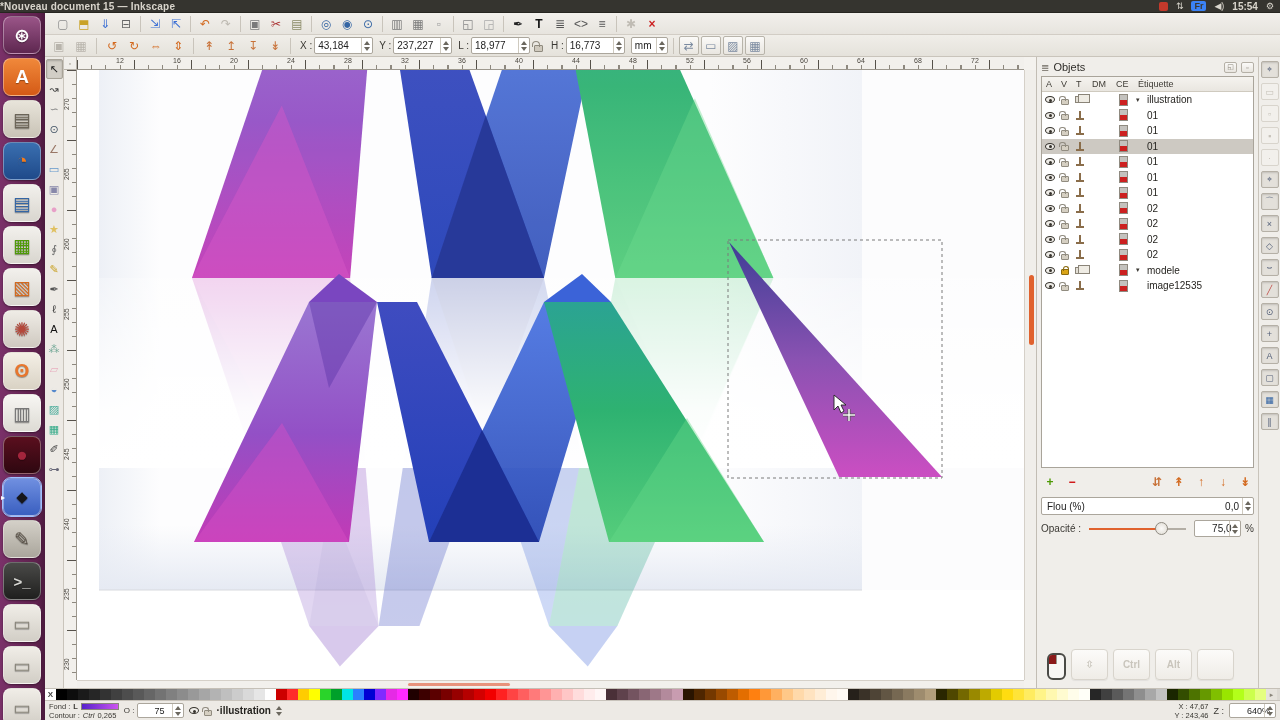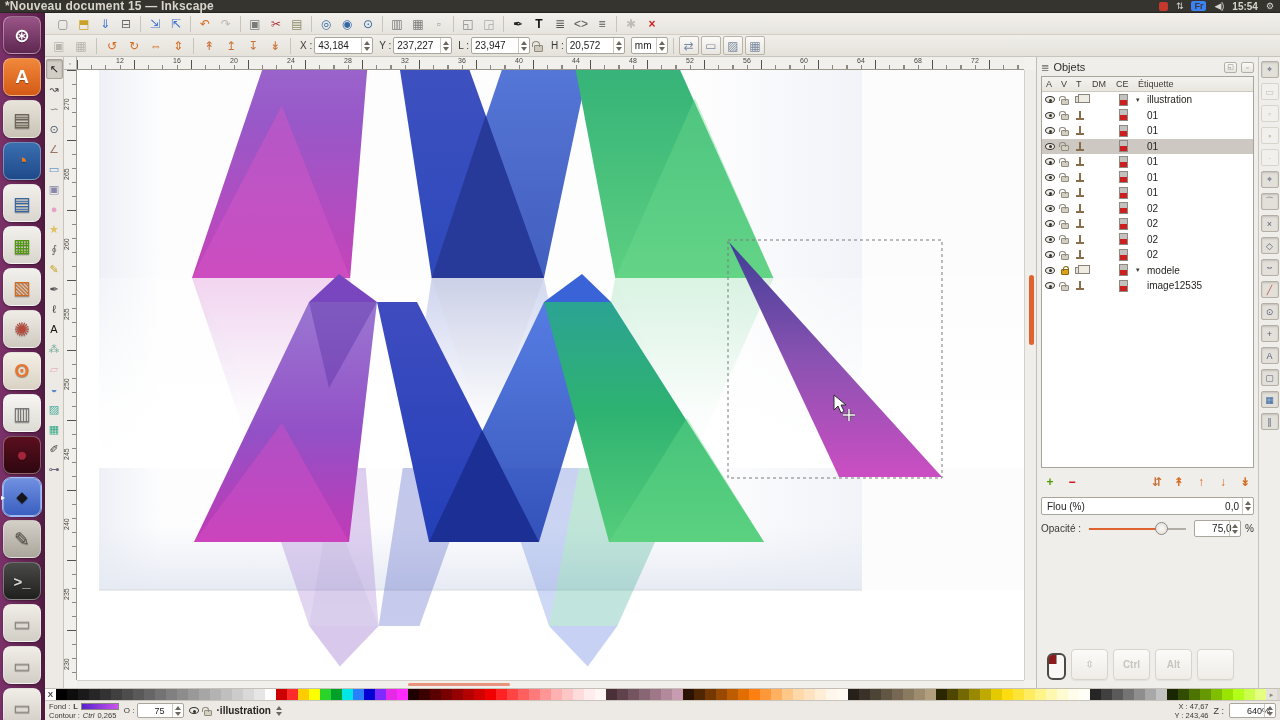--- a/index.html
+++ b/index.html
@@ -3,21 +3,21 @@
 <meta charset="utf-8">
 <style>
   * { margin:0; padding:0; box-sizing:border-box; }
   html,body { width:1280px; height:720px; overflow:hidden; background:#fff;
     font-family:"Liberation Sans","DejaVu Sans",sans-serif; }
   #stage { position:relative; width:1280px; height:720px; background:#efede9; }
 
   
   #top-panel { position:absolute; left:0; top:0; width:1280px; height:13px; background:#35342f;
     color:#d9d5cc; display:flex; align-items:center; z-index:40; border-bottom:1px solid #262520;}
-  #top-panel .title { font-size:12px; font-weight:bold; padding-left:5px; letter-spacing:.2px;}
+  #top-panel .title { font-size:10px; font-weight:bold; letter-spacing:.2px;}
   #top-panel .spacer { flex:1; }
   #top-panel .ind { display:flex; align-items:center; gap:8px; padding-right:6px; font-size:9px;}
   .rec-sq { width:9px; height:9px; background:#c4392b; border-radius:2px; }
   .kbd-box { background:#3b82f6; color:#3a3934; border-radius:2px; padding:0 3px; font-size:9px; font-weight:bold;}
   .clock { font-size:10px; font-weight:bold; }
 
   
   #dock { position:absolute; left:0; top:13px; width:45px; height:707px;
     background:linear-gradient(90deg,#7a3169,#61224f 80%,#4b1a3e); z-index:30; }
   .dock-tile { position:absolute; left:3px; width:38px; height:38px; border-radius:8px;
@@ -297,32 +297,32 @@
             <div class="val">237,227</div>
             <div class="updn">
               <div class="ua"></div>
               <div class="da"></div>
             </div>
           </div>
         </div>
         <div class="fld">
           <div>L :</div>
           <div class="fbox">
-            <div class="val">23,947</div>
+            <div class="val">18,977</div>
             <div class="updn">
               <div class="ua"></div>
               <div class="da"></div>
             </div>
           </div>
         </div>
         <div class="mlock"></div>
         <div class="fld">
           <div>H :</div>
           <div class="fbox">
-            <div class="val">20,572</div>
+            <div class="val">16,773</div>
             <div class="updn">
               <div class="ua"></div>
               <div class="da"></div>
             </div>
           </div>
         </div>
         <div class="fbox" style="margin-left: 4px;">
           <div class="val" style="width: 24px;">mm</div>
           <div class="updn">
             <div class="ua"></div>

